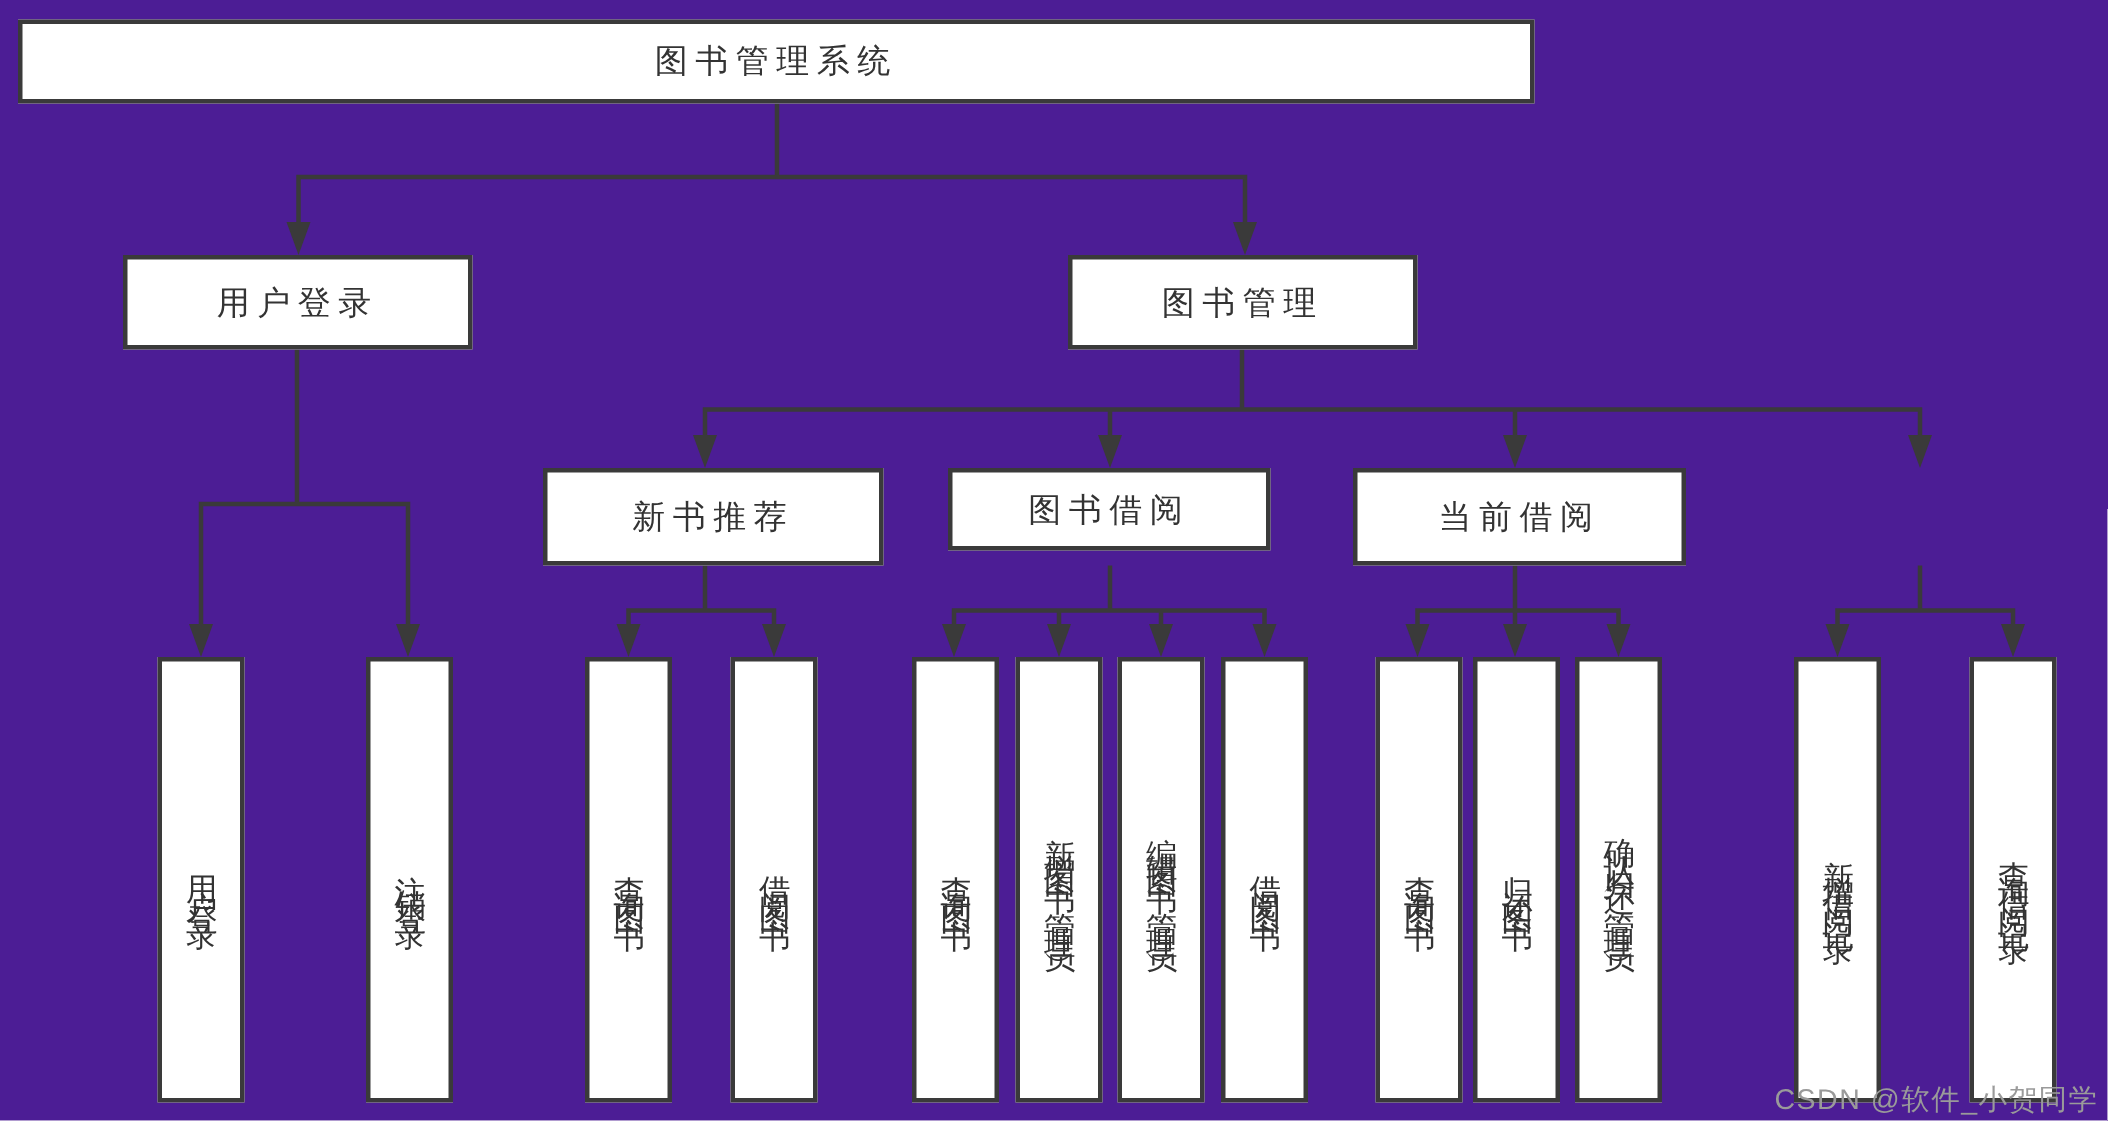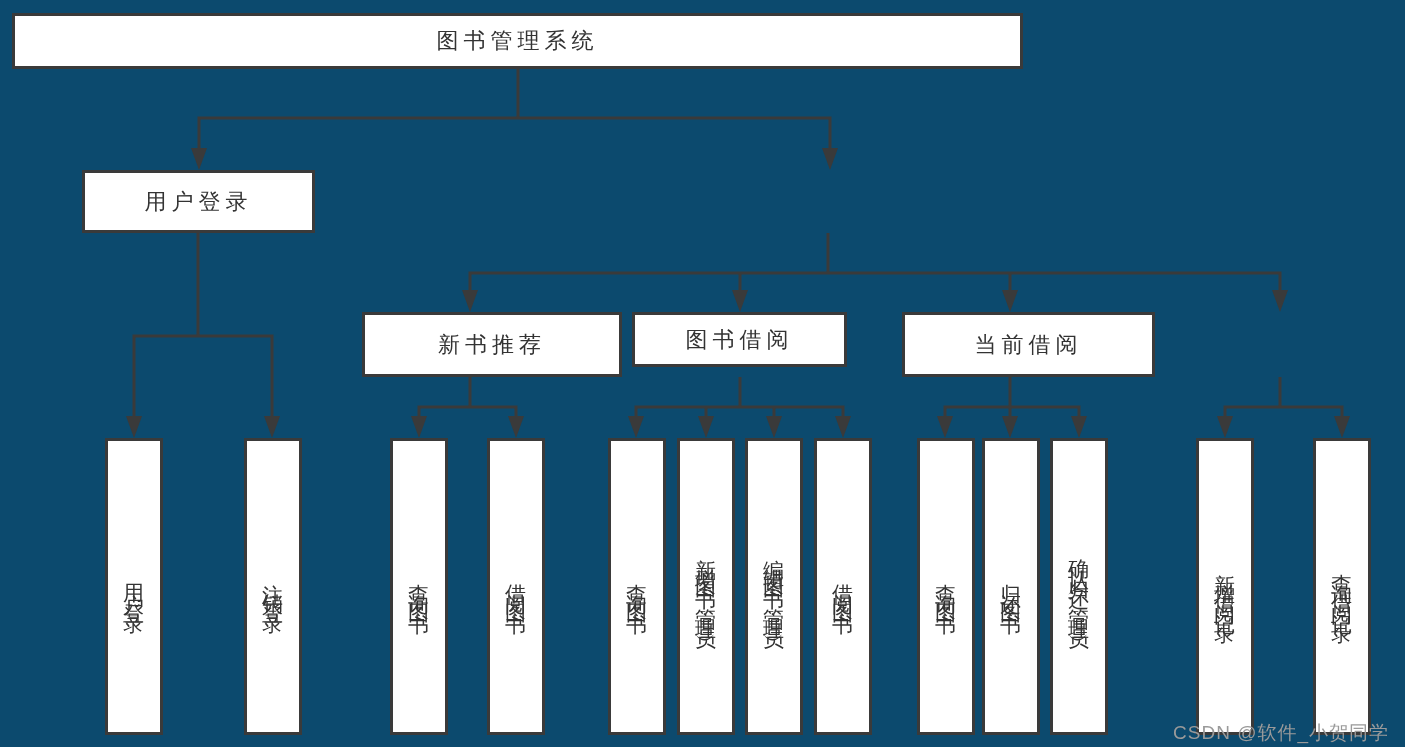--- a/index.html
+++ b/index.html
@@ -1,19 +1,19 @@
 <!DOCTYPE html>
 <html><head>
 <meta charset="utf-8">
 <style>
   html,body{margin:0;padding:0;background:#ffffff;}
   .canvas{
     position:relative;
     width:1405px;height:747px;
-    background:#0c4a6e;
+    background:#4c1d95;
     overflow:hidden;
     font-family:"Liberation Sans","DejaVu Sans",sans-serif;
     color:#333333;
   }
   .connector-svg{position:absolute;left:0;top:0;z-index:1;}
   .node{
     position:absolute;
     box-sizing:border-box;
     background:#ffffff;
     border:3px solid #3a3a3a;
@@ -37,41 +37,41 @@
     text-orientation:mixed;
     letter-spacing:10px;
     line-height:1;
   }
   
   #n-root{left:12px;top:13px;width:1011px;height:56px;}
   
   #n-login{left:82px;top:170px;width:233px;height:63px;}
   #n-bookmgmt{left:712px;top:170px;width:233px;height:63px;}
   
-  #n-newbook{left:362px;top:312px;width:260px;height:65px;}
+  #n-newbook{left:362px;top:312px;width:227px;height:65px;}
   #n-borrow{left:632px;top:312px;width:215px;height:55px;}
-  #n-current{left:902px;top:312px;width:253px;height:65px;}
+  #n-current{left:902px;top:312px;width:222px;height:65px;}
   #n-records{left:1173px;top:312px;width:215px;height:65px;}
   
   #n-userlogin{left:105px;}
   #n-logout{left:244px;}
   #n-nbquery{left:390px;}
   #n-nbborrow{left:487px;}
   #n-bbquery{left:608px;}
   #n-bbadd{left:677px;}
   #n-bbedit{left:745px;}
   #n-bbborrow{left:814px;}
   #n-cbquery{left:917px;}
   #n-cbreturn{left:982px;}
   #n-cbconfirm{left:1050px;}
   #n-bradd{left:1196px;}
   #n-brquery{left:1313px;}
   .watermark{
     position:absolute;
-    right:16px;
+    right:6px;
     bottom:1px;
     font-size:19px;
     color:#9a9a9a;
     letter-spacing:1px;
     z-index:3;
     white-space:nowrap;
   }
 </style>
 </head>
 <body>
@@ -113,20 +113,21 @@
       <polygon points="1002,416 1018,416 1010,438"></polygon>
       <polygon points="1071,416 1087,416 1079,438"></polygon>
       <polygon points="1217,416 1233,416 1225,438"></polygon>
       <polygon points="1334,416 1350,416 1342,438"></polygon>
     </g>
   </svg>
 
   <div class="node h" id="n-root">图书管理系统</div>
 
   <div class="node h" id="n-login">用户登录</div>
+  <div class="node h" id="n-bookmgmt">图书管理</div>
 
   <div class="node h" id="n-newbook">新书推荐</div>
   <div class="node h" id="n-borrow">图书借阅</div>
   <div class="node h" id="n-current">当前借阅</div>
 
   <div class="node v" id="n-userlogin">用户登录</div>
   <div class="node v" id="n-logout">注销登录</div>
   <div class="node v" id="n-nbquery">查询图书</div>
   <div class="node v" id="n-nbborrow">借阅图书</div>
   <div class="node v" id="n-bbquery">查询图书</div>

